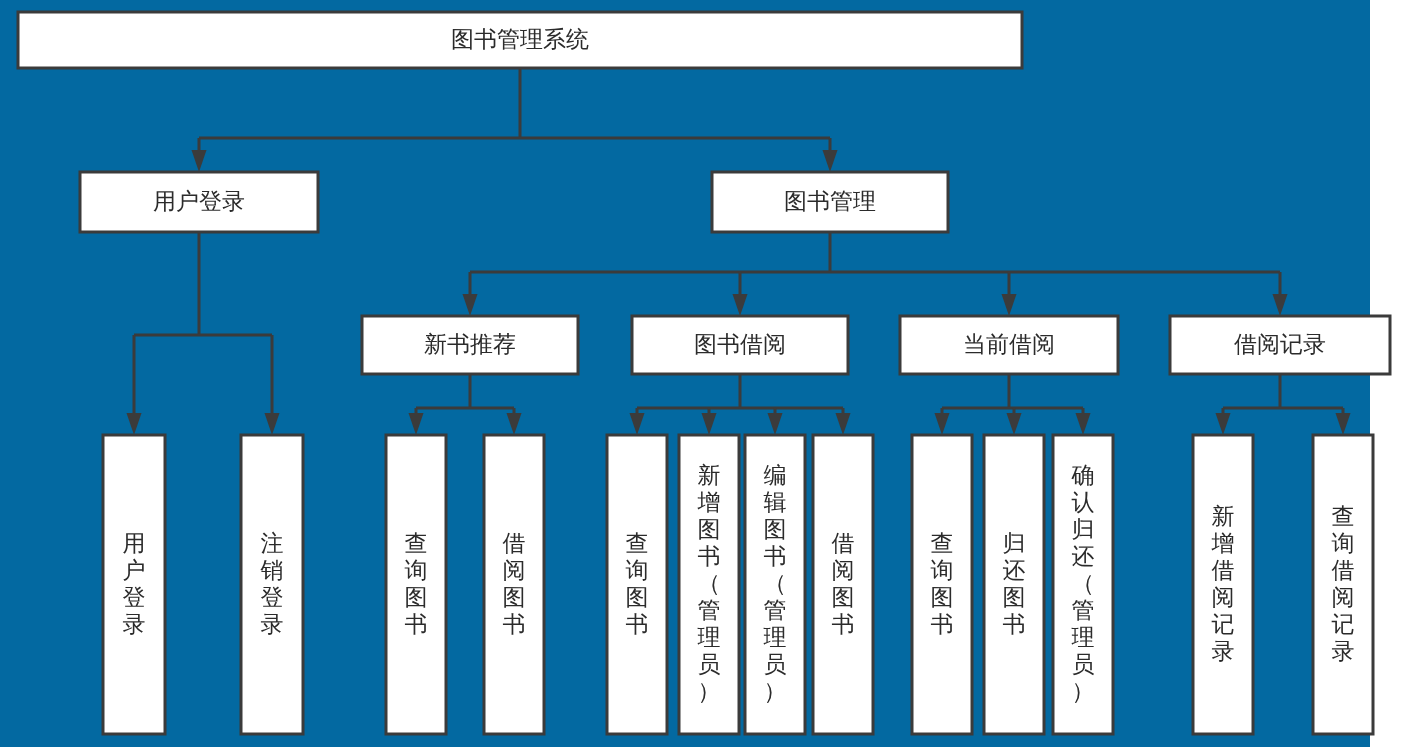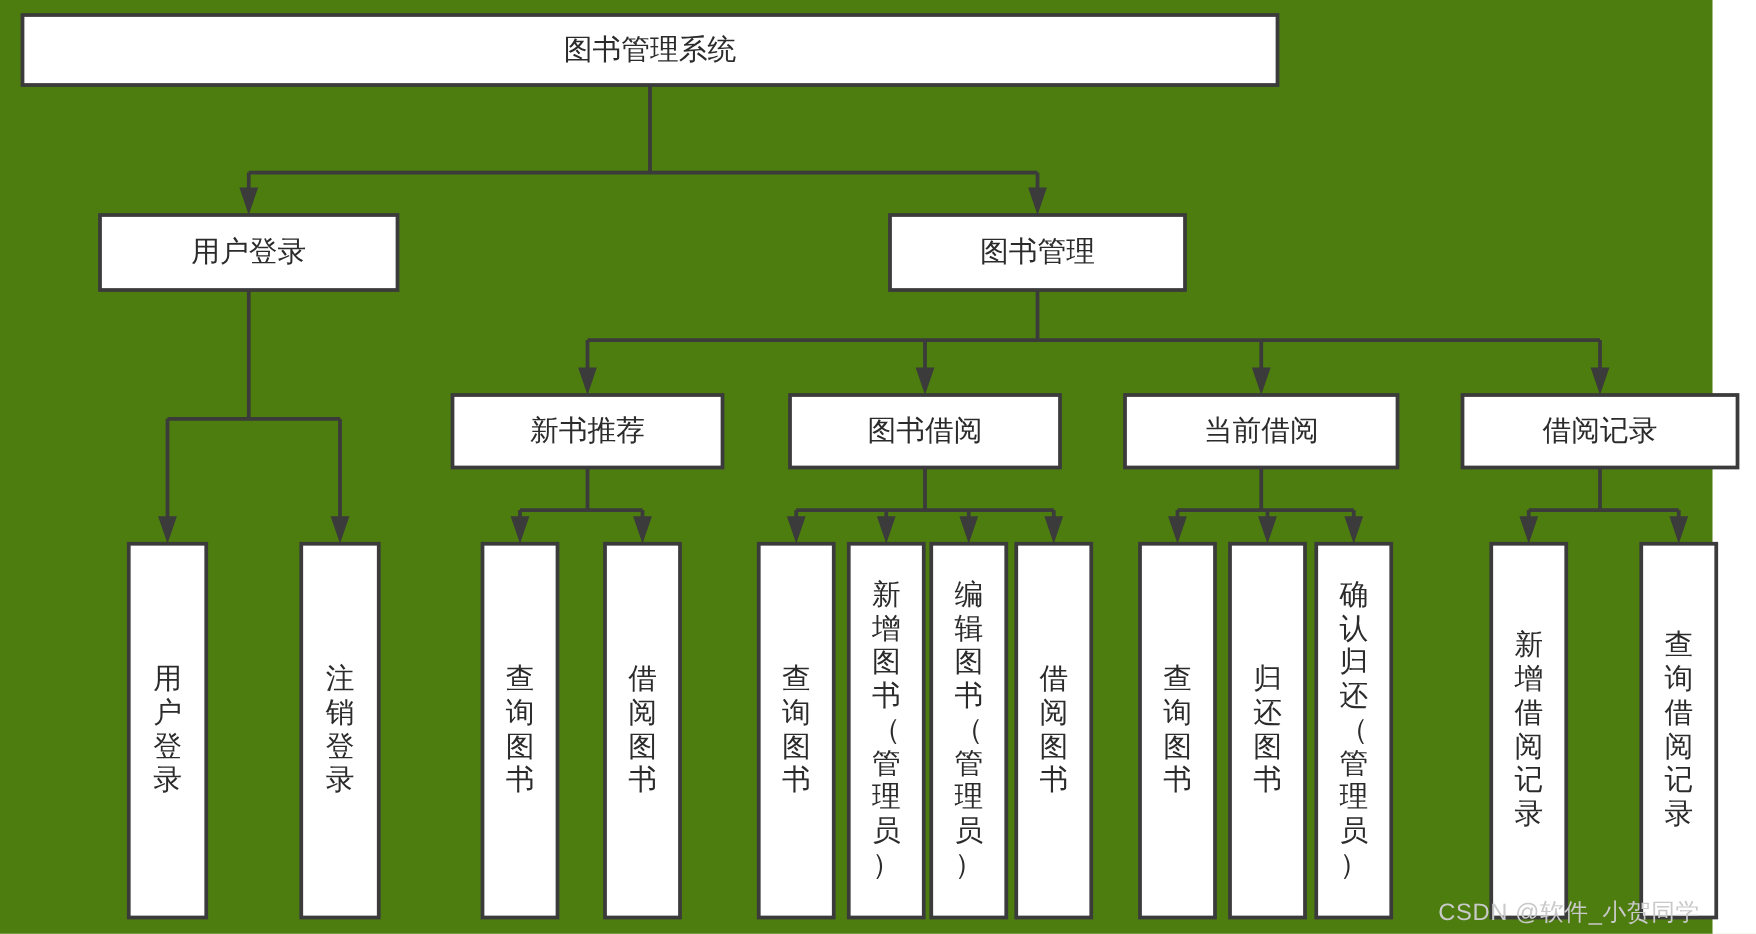--- a/index.html
+++ b/index.html
@@ -10,21 +10,21 @@
   body {
     width: 1405px;
     height: 747px;
     overflow: hidden;
     font-family: "Liberation Sans", "DejaVu Sans", sans-serif;
   }
   #diagram-root {
     position: relative;
     width: 1370px;
     height: 747px;
-    background: #4d7c0f;
+    background: #0369a1;
   }
   svg.flow-canvas {
     position: absolute;
     top: 0;
     left: 0;
     width: 1405px;
     height: 747px;
     display: block;
   }
   .node-box {
@@ -202,14 +202,13 @@
         <g>
           <rect x="1193" y="435" width="60" height="299" class="node-box"></rect>
           <text x="1223" y="523.5" class="node-label-v"><tspan x="1223" dy="0">新</tspan><tspan x="1223" dy="27">增</tspan><tspan x="1223" dy="27">借</tspan><tspan x="1223" dy="27">阅</tspan><tspan x="1223" dy="27">记</tspan><tspan x="1223" dy="27">录</tspan></text>
         </g>
         <g>
           <rect x="1313" y="435" width="60" height="299" class="node-box"></rect>
           <text x="1343" y="523.5" class="node-label-v"><tspan x="1343" dy="0">查</tspan><tspan x="1343" dy="27">询</tspan><tspan x="1343" dy="27">借</tspan><tspan x="1343" dy="27">阅</tspan><tspan x="1343" dy="27">记</tspan><tspan x="1343" dy="27">录</tspan></text>
         </g>
       </g>
   </svg>
-  <div class="watermark">CSDN @软件_小贺同学</div>
 </div>
 
 </body></html>

